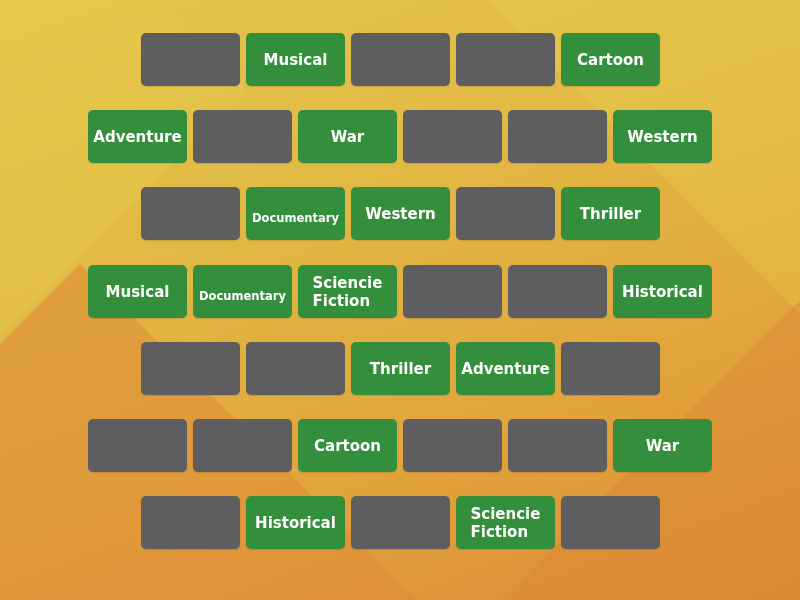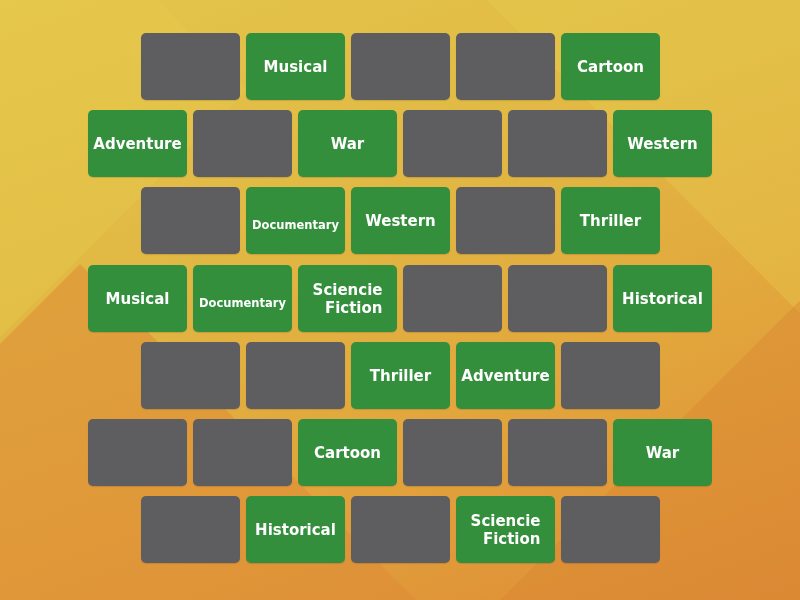--- a/index.html
+++ b/index.html
@@ -8,22 +8,22 @@
       font-family: "DejaVu Sans", sans-serif;
       background: linear-gradient(160deg, #e4c64c 0%, #e1b944 35%, #e2a63c 65%, #de8a36 100%);
     }
     .bg-shape { position: absolute; pointer-events: none; }
     .bg1 { left: -200px; top: 380px; width: 560px; height: 560px; background: rgba(222,140,54,0.55); transform: rotate(45deg); }
     .bg2 { left: 560px; top: -280px; width: 500px; height: 500px; background: rgba(232,206,80,0.35); transform: rotate(45deg); }
     .bg3 { left: 600px; top: 360px; width: 480px; height: 480px; background: rgba(218,136,52,0.45); transform: rotate(45deg); }
     .bg4 { left: -260px; top: -120px; width: 420px; height: 420px; background: rgba(232,202,78,0.35); transform: rotate(45deg); }
     .board { position: absolute; left: 0; top: 0; width: 800px; height: 600px; }
     .tile {
-      position: absolute; width: 99px; height: 67px; border-radius: 5px;
-      display: flex; align-items: center; justify-content: center; text-align: right;
+      position: absolute; width: 99px; height: 53px; border-radius: 5px;
+      display: flex; align-items: center; justify-content: center; text-align: left;
       box-sizing: border-box; padding: 0 4px; cursor: pointer;
       box-shadow: 0 1px 1px rgba(0,0,0,0.12);
     }
     .tile.hidden { background: #5e5e60; }
     .tile.shown { background: #348f3d; }
     .tile span {
       color: #ffffff; font-weight: bold; font-size: 15px; line-height: 18px;
     }
     .tile span.small { font-size: 11.5px; margin-top: 9px; }
   </style>

